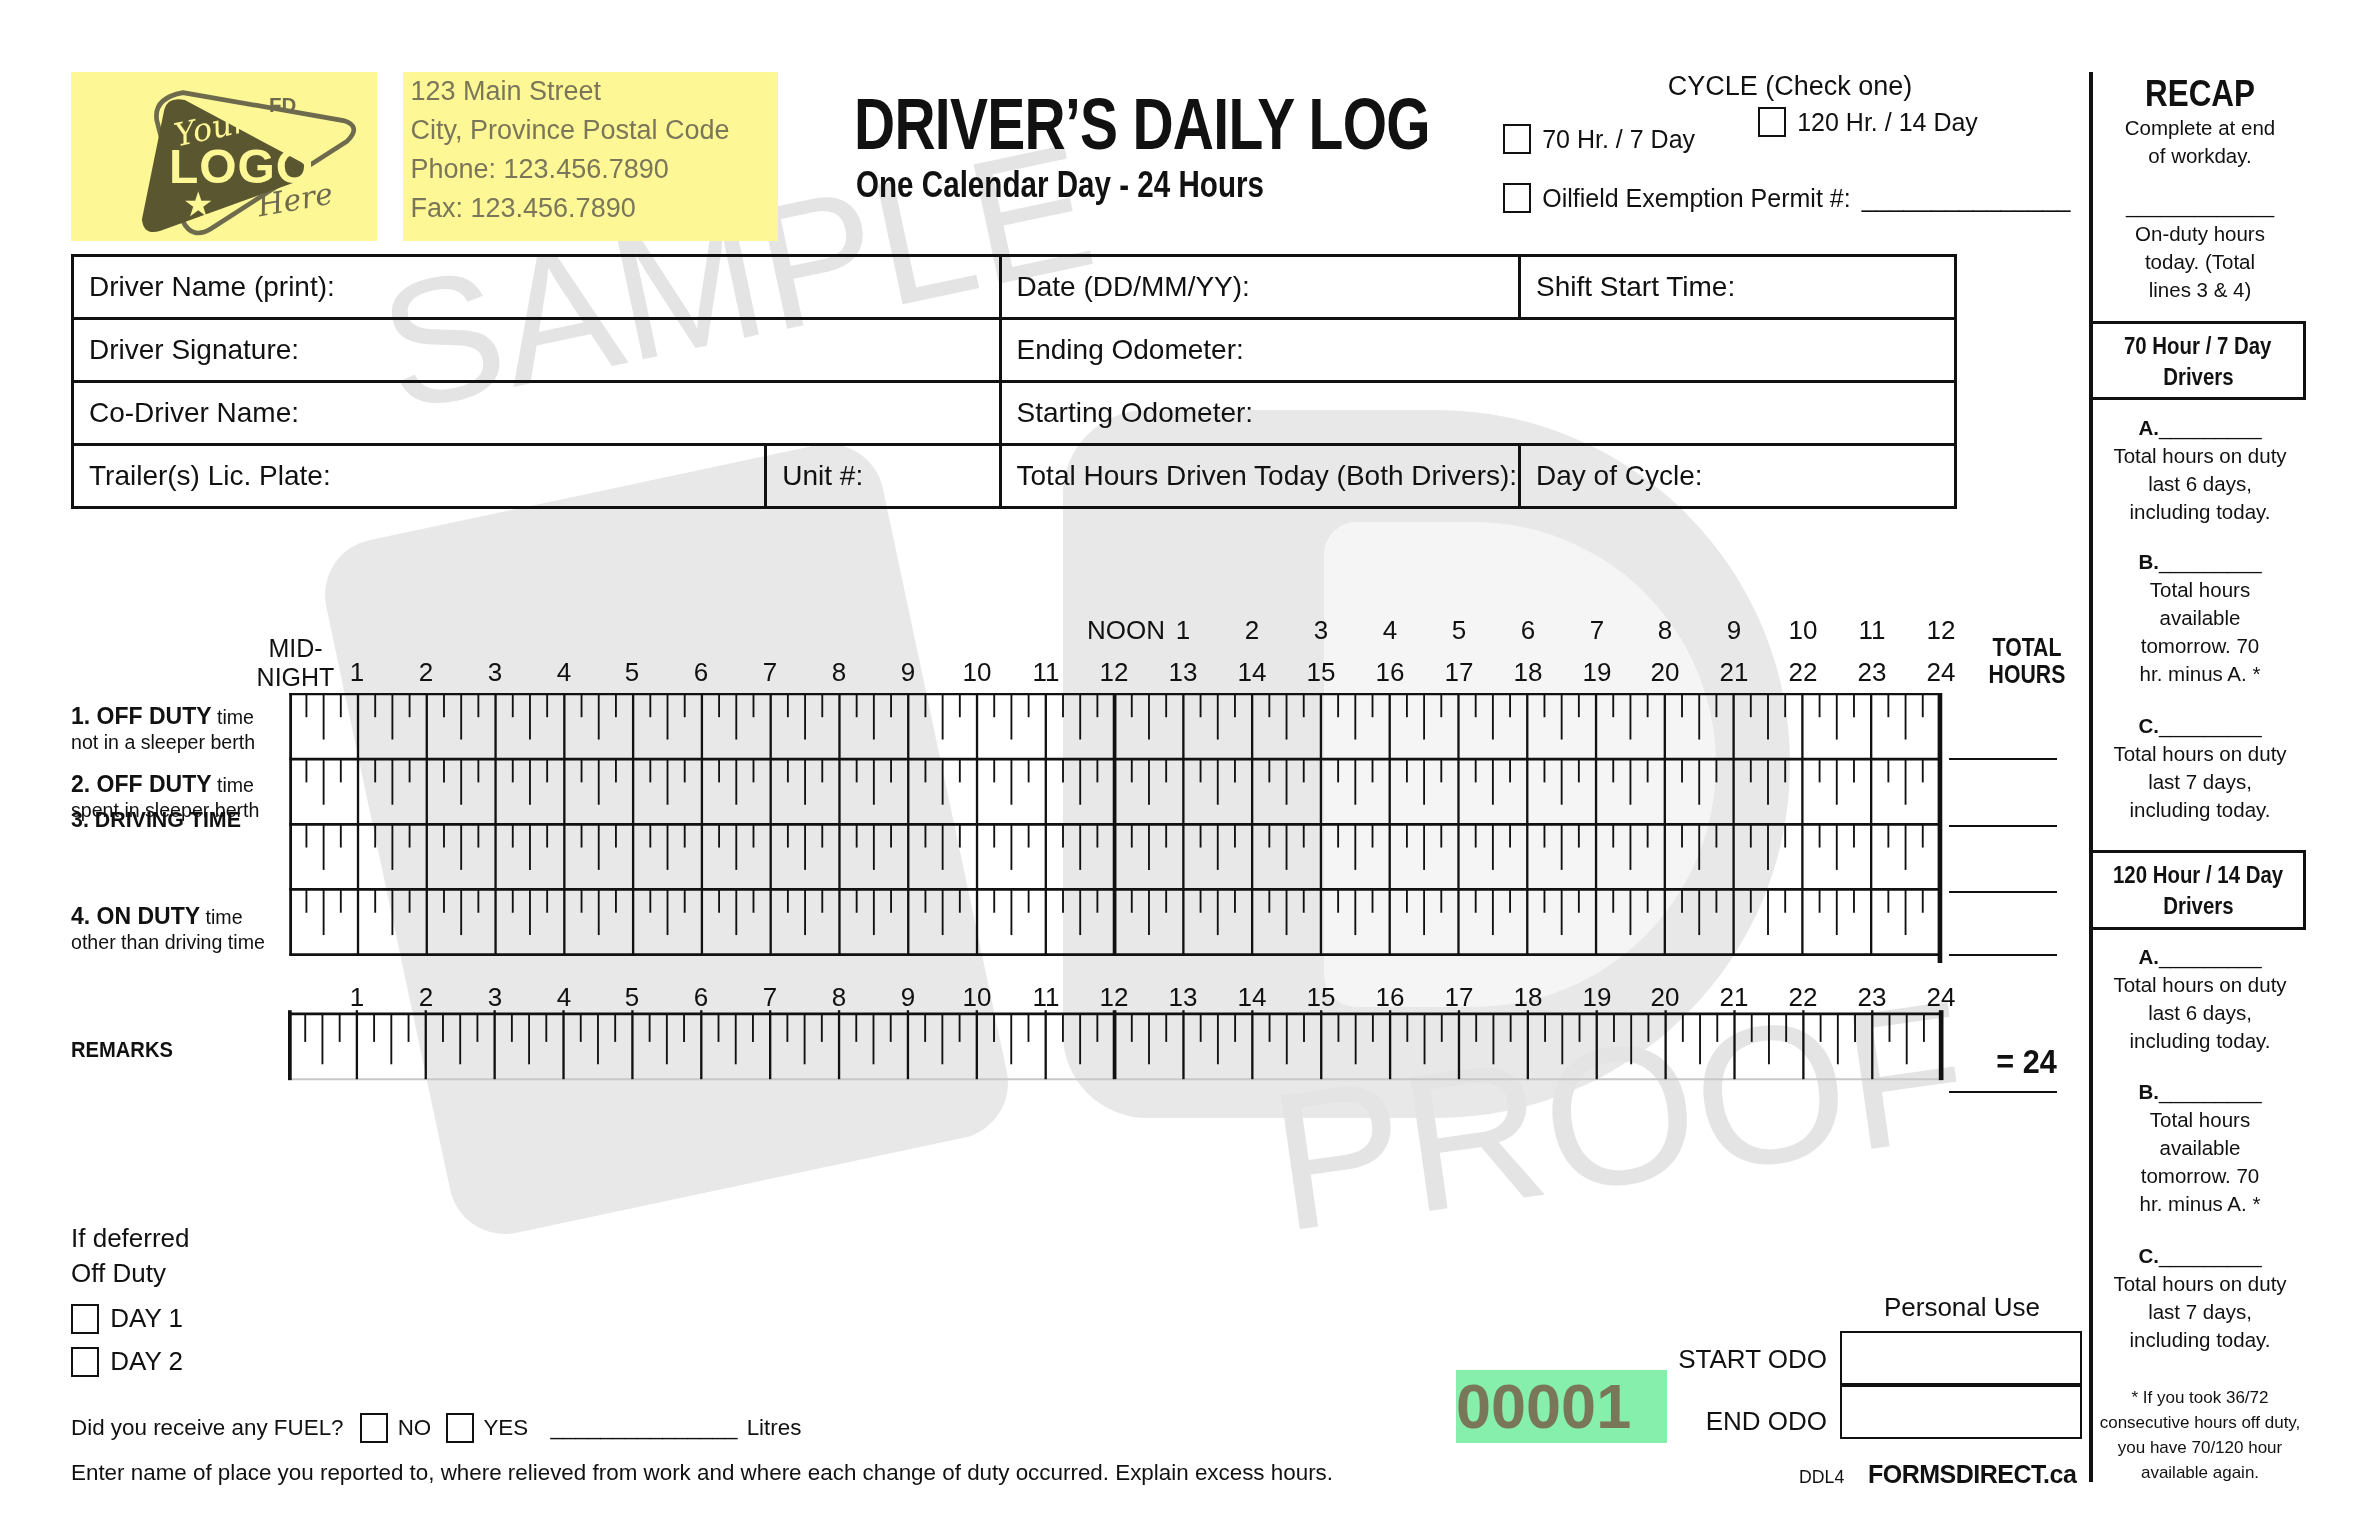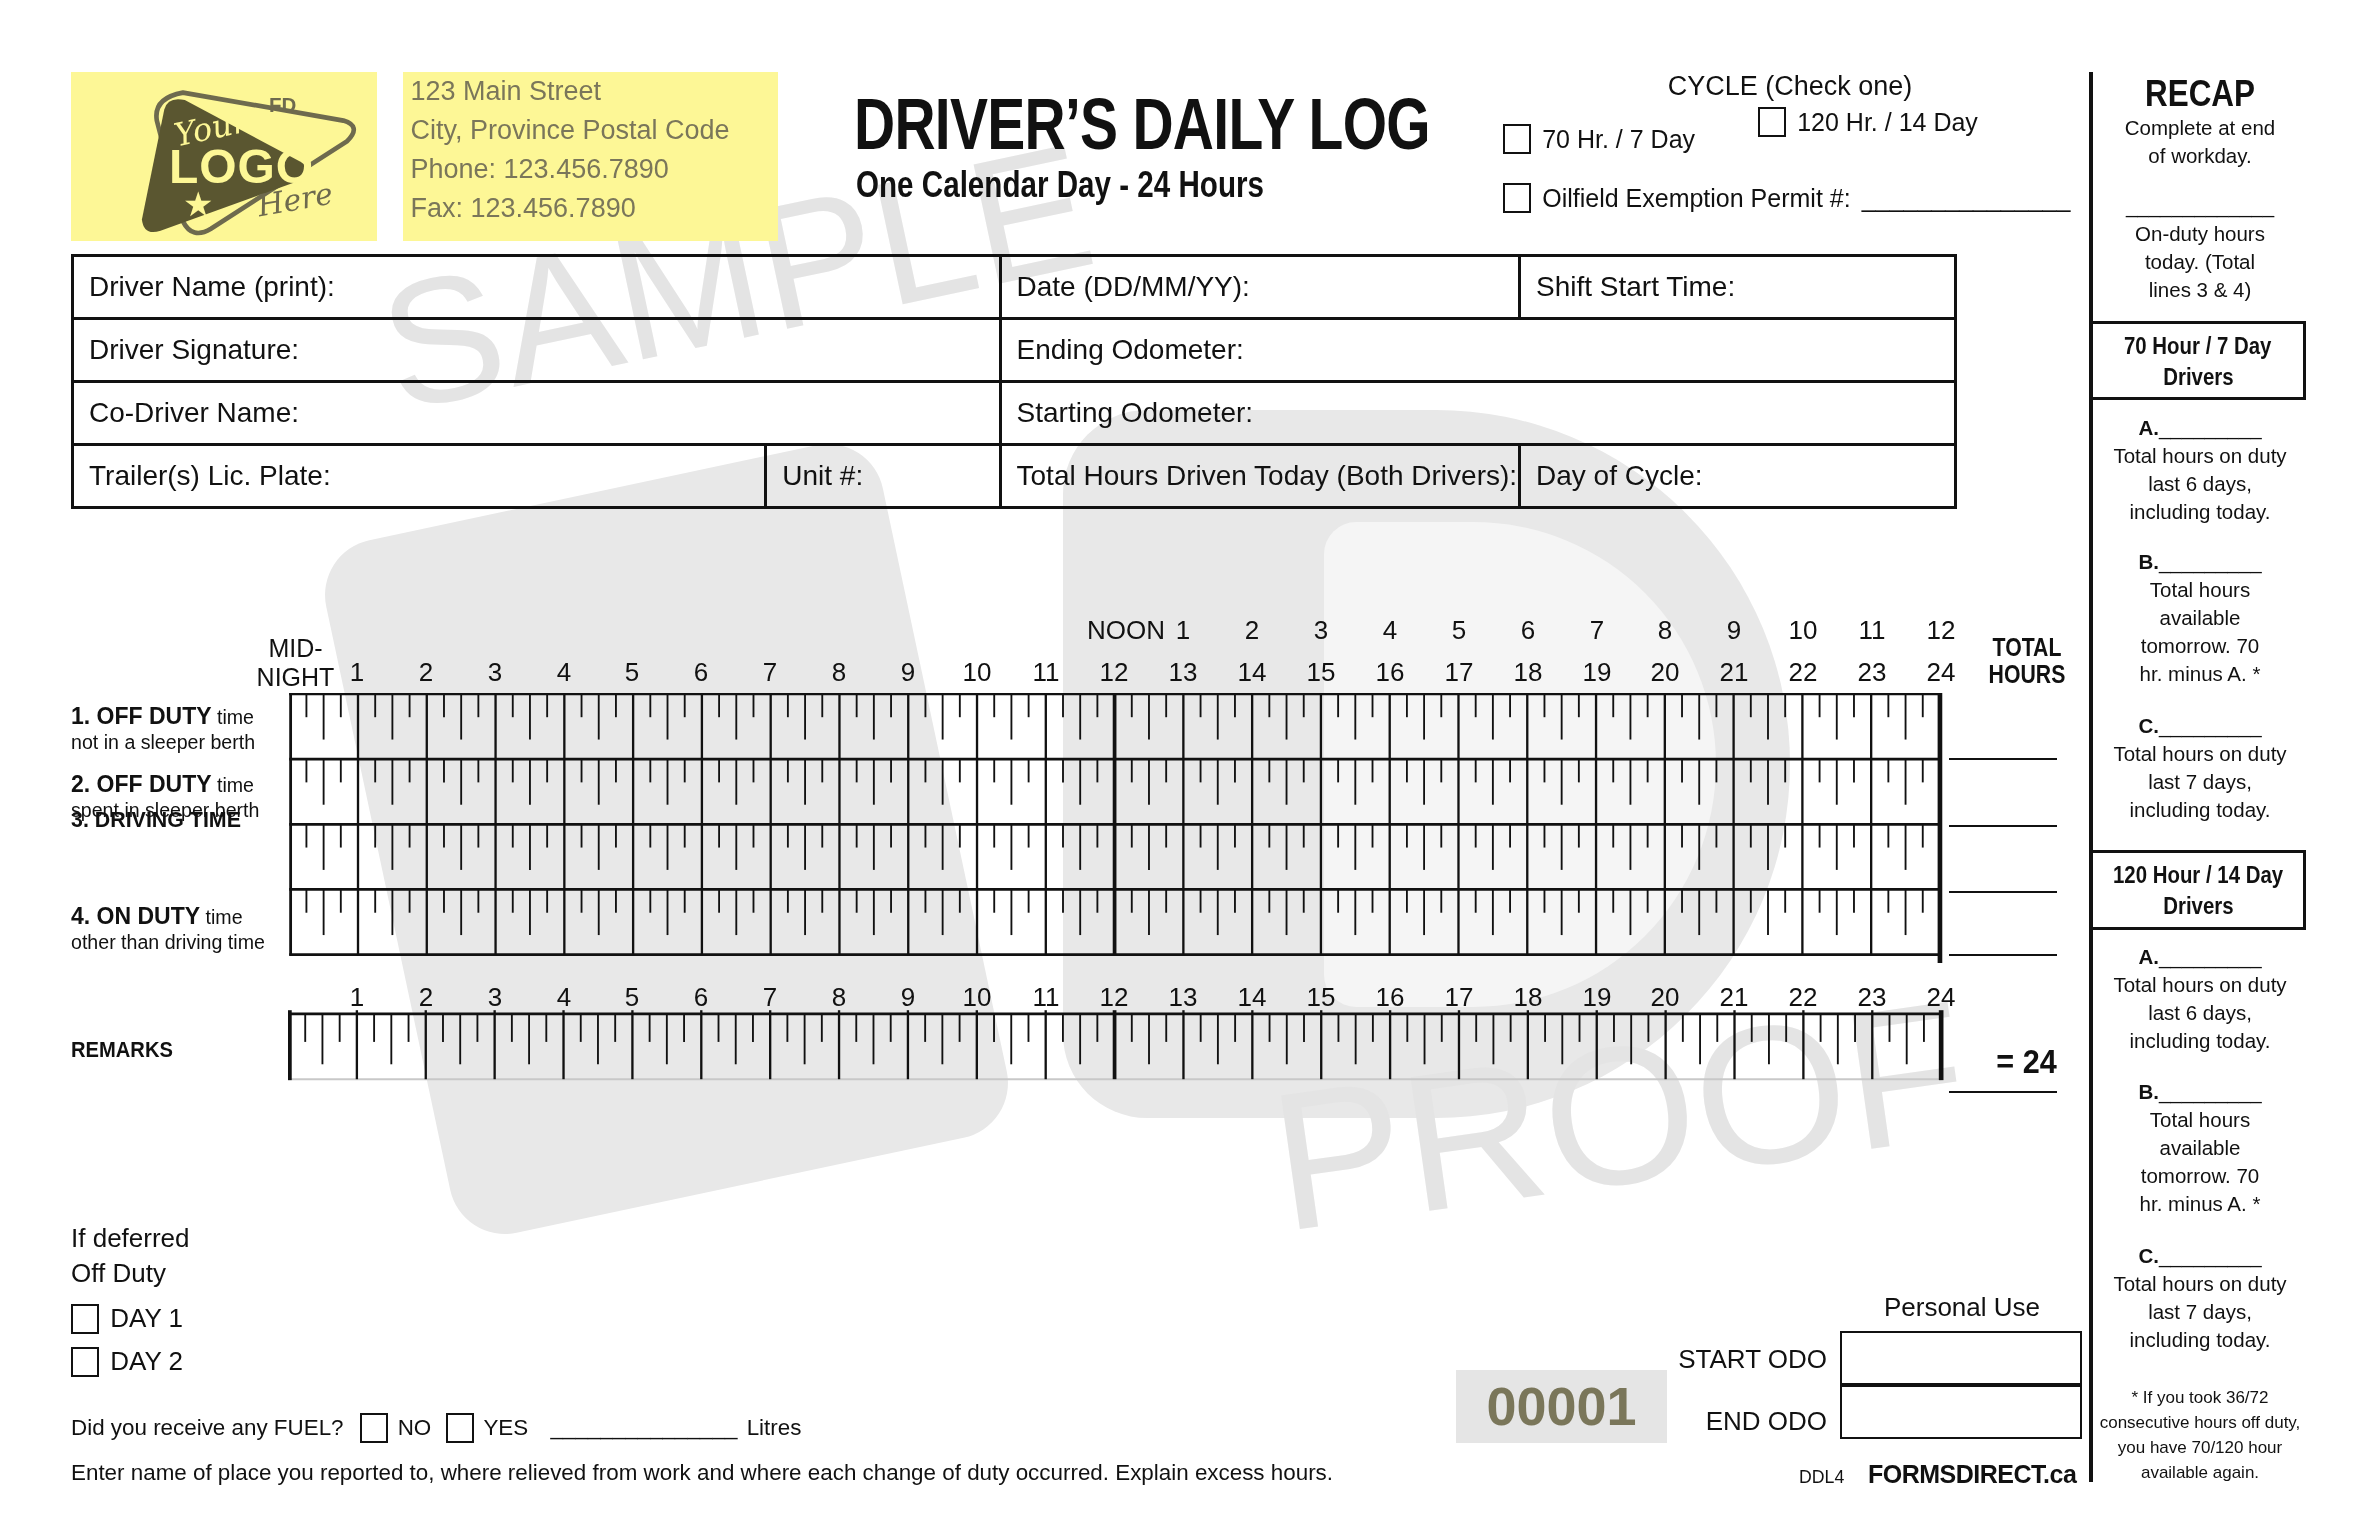--- a/index.html
+++ b/index.html
@@ -23,21 +23,21 @@
   .grid{position:absolute;left:288px;top:693px;width:1653px;height:261px;z-index:2;}
   .grid svg, .remarks svg{position:absolute;left:0;top:0;}
   .row-label{position:absolute;left:71px;font-size:19.6px;line-height:25px;z-index:2;}
   .row-label b{font-size:23px;}
   .tot-line{position:absolute;left:1949px;width:108px;height:1.9px;background:#111;z-index:2;}
   .recap{position:absolute;left:2089px;top:72px;width:3.7px;height:1410px;background:#111;z-index:2;}
   .recap-col{position:absolute;left:2093px;width:214px;text-align:center;font-size:20.5px;line-height:28px;z-index:2;}
   .recap-box{position:absolute;left:2093px;width:213px;border:3.7px solid #111;border-left:none;text-align:center;font-weight:700;font-size:24px;line-height:31px;box-sizing:border-box;background:#fff;z-index:2;}
   .recap-box span{display:inline-block;transform:scaleX(0.85);}
   .odo-box{position:absolute;left:1840px;width:242px;height:54px;border:2.8px solid #111;box-sizing:border-box;background:#fff;z-index:2;}
-  .num-box{position:absolute;left:1456px;top:1370px;width:211px;height:73px;background:#e5e5e5;color:#7a765a;font-weight:700;font-size:54px;line-height:73px;text-align:center;z-index:2;}
+  .num-box{position:absolute;left:1456px;top:1370px;width:211px;height:73px;background:#86efac;color:#7a765a;font-weight:700;font-size:63px;line-height:73px;z-index:2;}
 </style>
 </head>
 <body>
 
 <div class="wm-shape" style="left:382px;top:485px;width:569px;height:708px;border-radius:56px;transform:rotate(-12deg);background:#e8e8e8;"></div>
 <div class="wm-shape" style="left:1063px;top:410px;width:727px;height:708px;border-radius:84px 354px 354px 84px;background:#e8e8e8;"></div>
 <div class="wm-shape" style="left:1324px;top:522px;width:392px;height:485px;border-radius:37px 280px 280px 37px;background:#fff;opacity:0.55;"></div>
 <div class="wm" style="left:364px;top:252px;font-size:177px;transform:rotate(-12deg);transform-origin:left top;">SAMPLE</div>
 <div class="wm" style="left:1259px;top:1053px;font-size:196px;transform:rotate(-8deg);transform-origin:left top;">PROOF</div>
 

